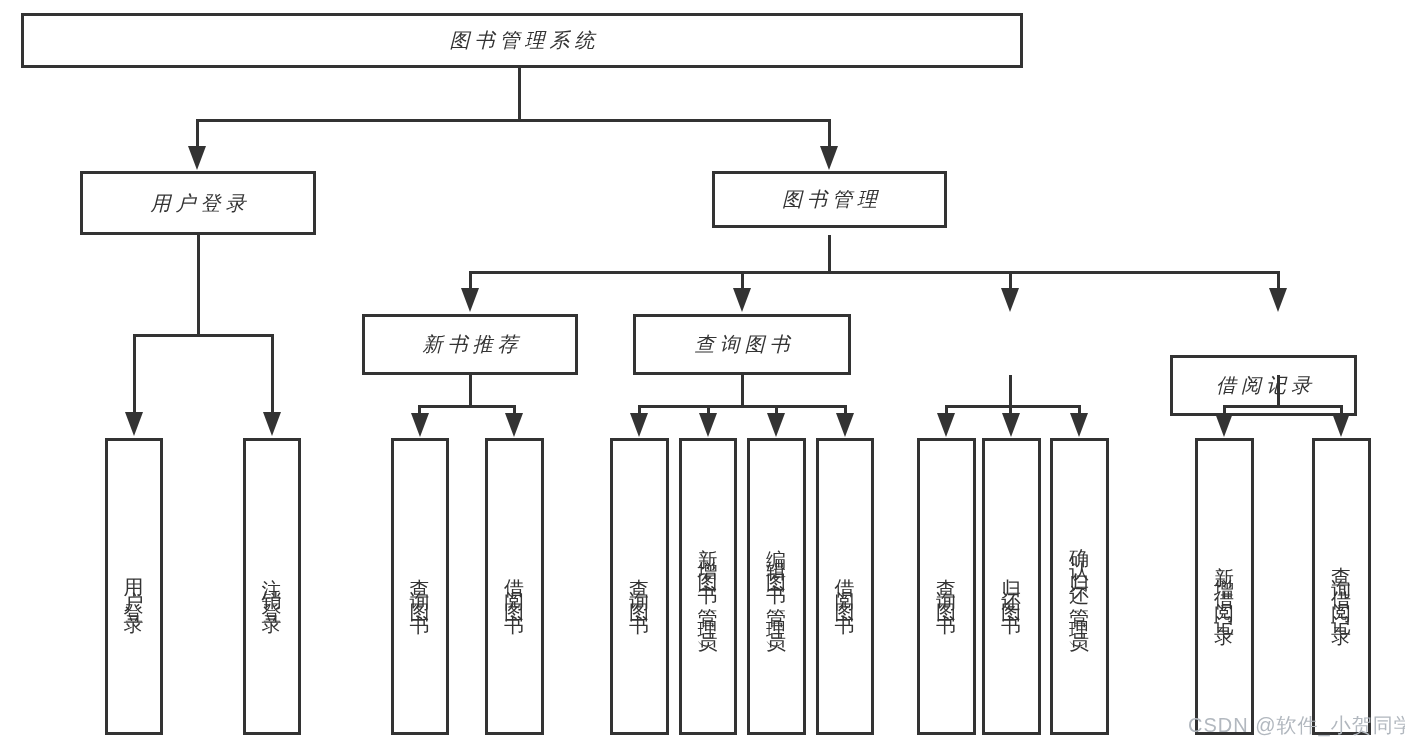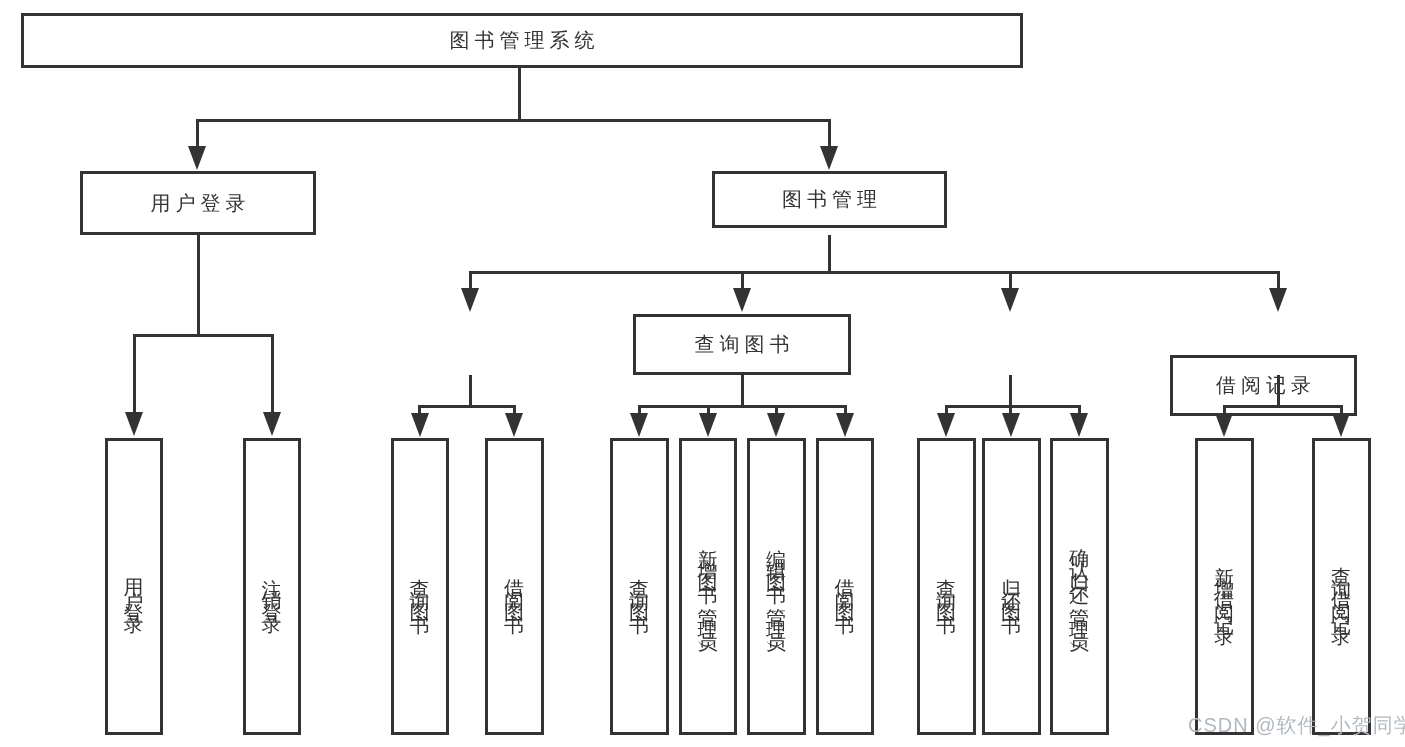--- a/index.html
+++ b/index.html
@@ -6,21 +6,21 @@
   #canvas{
     position:relative;width:1405px;height:747px;background:#ffffff;
     font-family:"Liberation Sans","DejaVu Sans",sans-serif;color:#333;
     overflow:hidden;
   }
   .box{
     position:absolute;box-sizing:border-box;border:3px solid #333333;background:#ffffff;
     display:flex;align-items:center;justify-content:center;
     font-size:20px;letter-spacing:5px;color:#333;white-space:nowrap;
   }
-  .hlabel{padding-left:5px;} 
+  .hlabel{padding-left:5px;font-style:italic;} 
   .leaf{
     font-size:20px;letter-spacing:12px;
   }
   .leaf .vtext{
     writing-mode:vertical-rl;text-orientation:mixed;line-height:1;
   }
   .h,.v{position:absolute;background:#333333;}
   .h{height:3px;}
   .v{width:3px;}
   .a{
@@ -67,20 +67,23 @@
   <div class="h" style="left:469px;top:271px;width:811px;"></div>
   <div class="v" style="left:469px;top:271px;height:20px;"></div>
   <div class="a" style="left:461px;top:288px;"></div>
   <div class="v" style="left:741px;top:271px;height:20px;"></div>
   <div class="a" style="left:733px;top:288px;"></div>
   <div class="v" style="left:1009px;top:271px;height:20px;"></div>
   <div class="a" style="left:1001px;top:288px;"></div>
   <div class="v" style="left:1277px;top:271px;height:20px;"></div>
   <div class="a" style="left:1269px;top:288px;"></div>
 
+  <div class="box" style="left:362px;top:314px;width:216px;height:61px;">
+    <span class="hlabel">新书推荐</span>
+  </div>
   <div class="box" style="left:633px;top:314px;width:218px;height:61px;">
     <span class="hlabel">查询图书</span>
   </div>
   <div class="box" style="left:1170px;top:314px;width:187px;height:61px;margin-top:41px;">
     <span class="hlabel">借阅记录</span>
   </div>
 
   <div class="v" style="left:469px;top:375px;height:33px;"></div>
   <div class="h" style="left:418px;top:405px;width:98px;"></div>
   <div class="v" style="left:418px;top:405px;height:11px;"></div>

